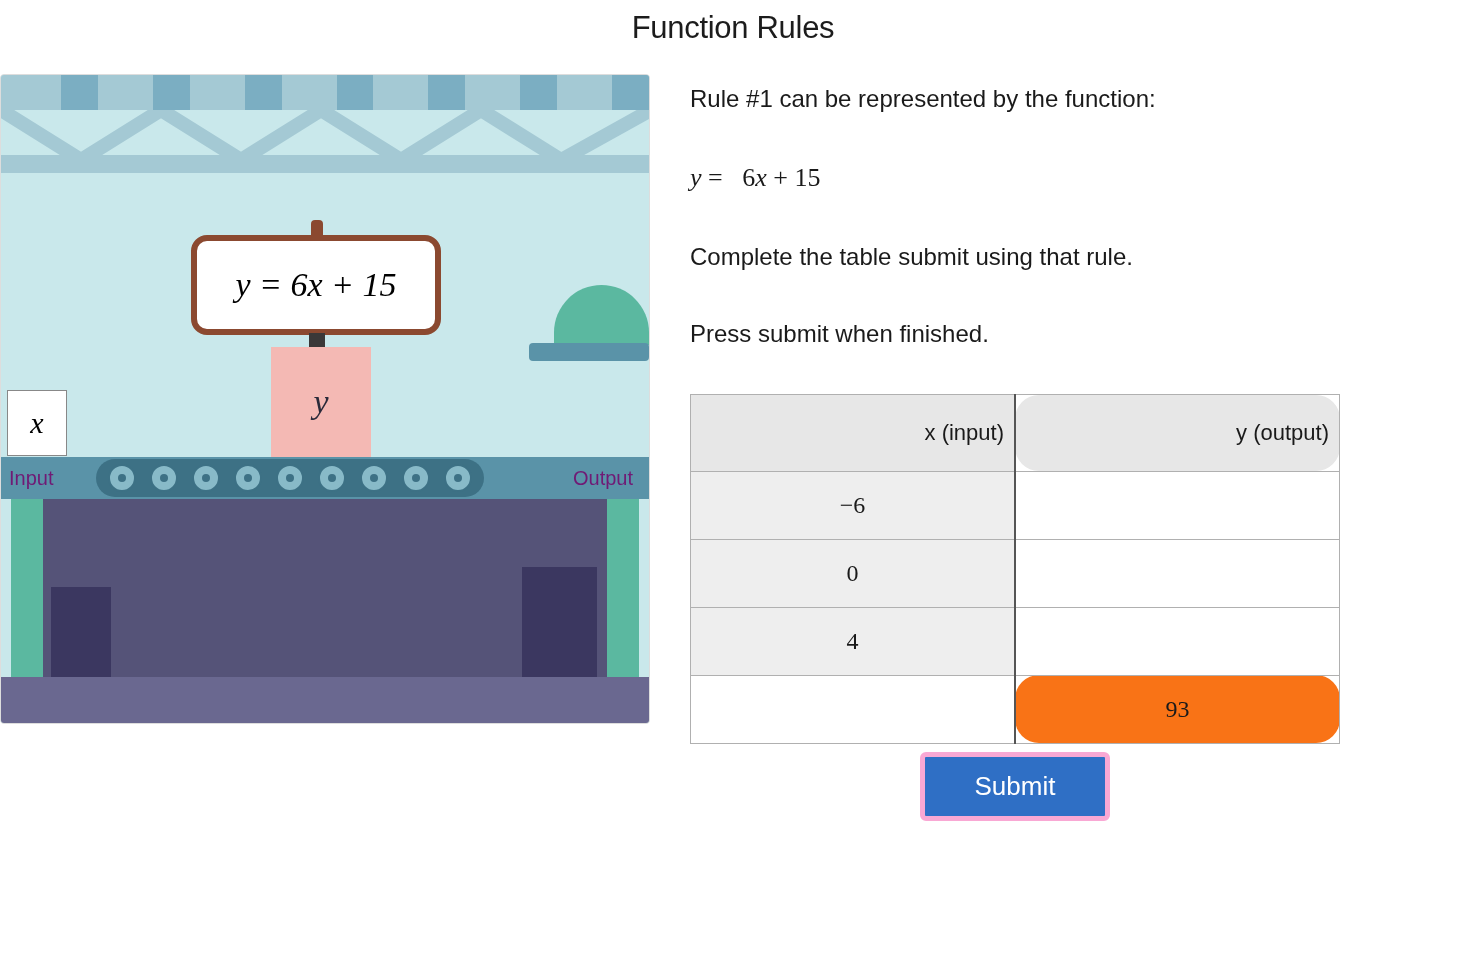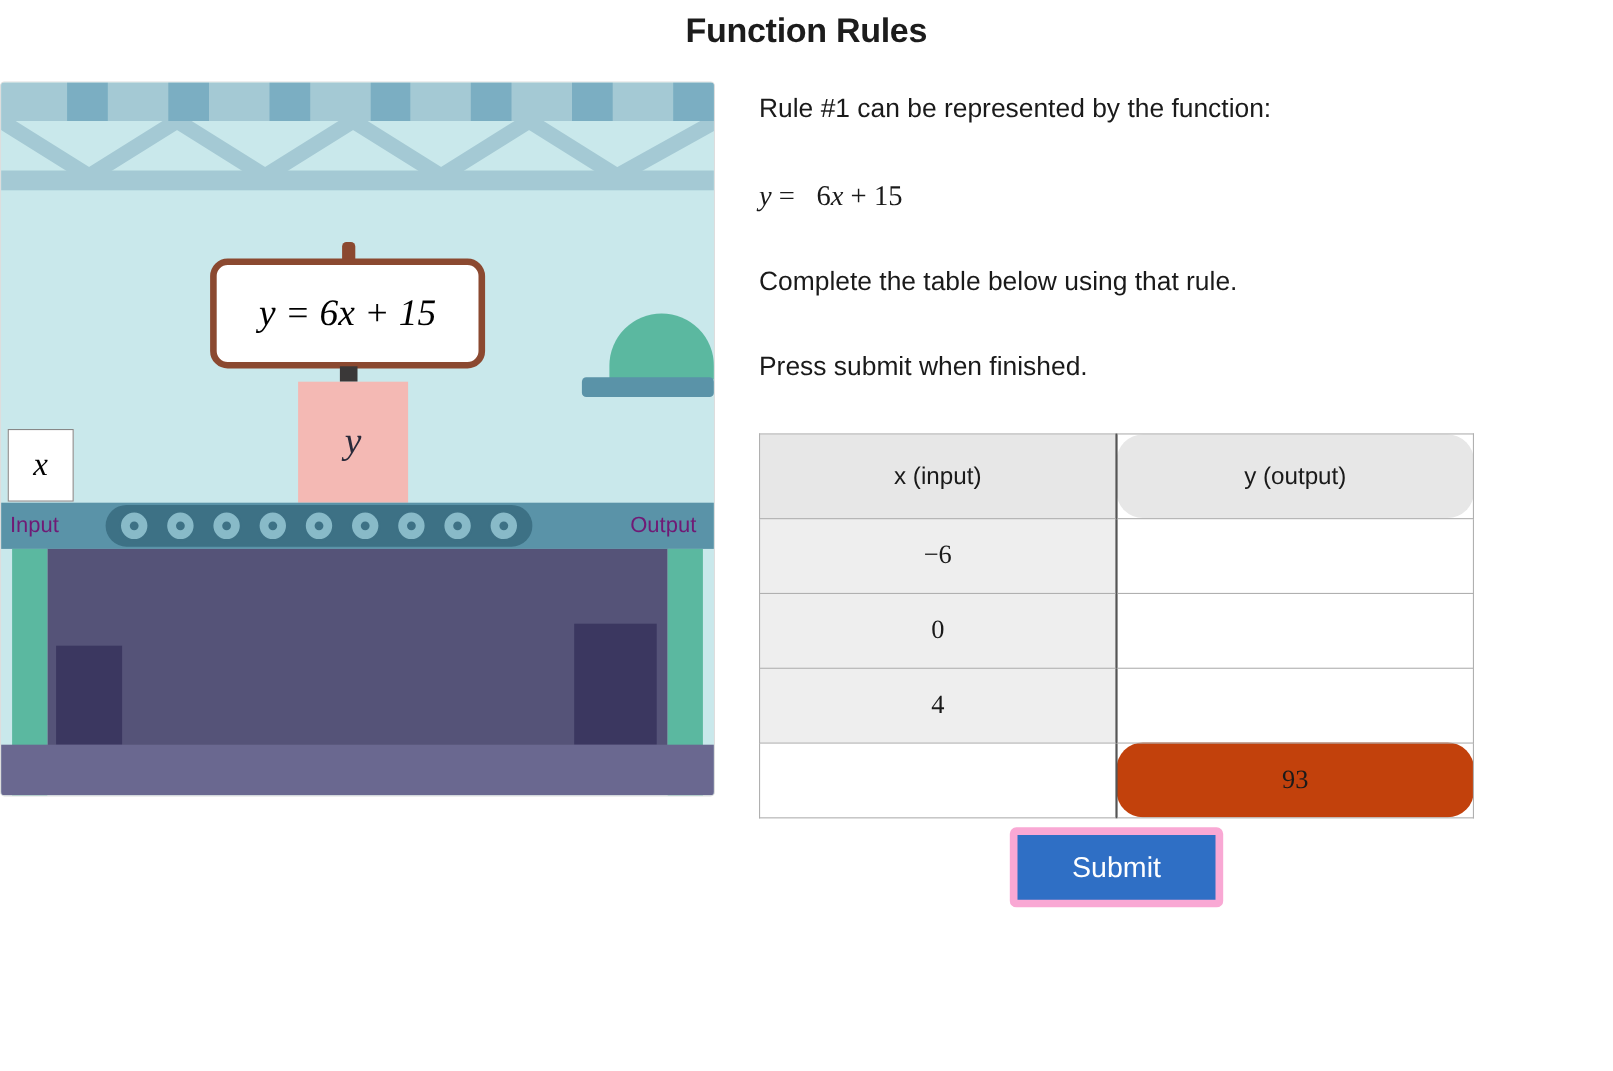--- a/index.html
+++ b/index.html
@@ -8,21 +8,21 @@
       background: #fff;
       padding: 10px 0 0 0;
     }
     .container {
       width: 1466px;
       margin: 0;
     }
     .page-title {
       text-align: center;
       font-size: 31px;
-      font-weight: 700;
+      font-weight: 400;
       color: #1c1c1c;
       margin-bottom: 28px;
       letter-spacing: -0.3px;
     }
     .content {
       display: flex;
       gap: 40px;
       align-items: flex-start;
     }
     
@@ -259,20 +259,21 @@
     
     table.fn {
       border-collapse: collapse;
       width: 650px;
       margin-top: 8px;
     }
     table.fn th, table.fn td {
       border: 1px solid #b0b0b0;
       font-size: 22px;
       font-weight: 400;
+      text-align: right;
     }
     table.fn th {
       background: #e7e7e7;
       padding: 22px 10px;
       font-weight: 500;
     }
     table.fn td {
       height: 68px;
       text-align: center;
       font-family: "Times New Roman", serif;
@@ -282,28 +283,28 @@
       width: 100%;
       height: 100%;
       border: none;
       background: transparent;
       text-align: center;
       font-family: "Times New Roman", serif;
       font-size: 24px;
       outline: none;
     }
     .given-x { background: #eee; }
-    .given-y { background: #c2410c; }
+    .given-y { background: #f97316; }
     .col-sep { border-left: 2px solid #555 !important; border-radius: 24px; }
 
     .submit-wrap { text-align: center; width: 650px; margin-top: 8px; }
     .submit-btn {
       background: #2f6fc5;
       color: #fff;
-      border: 7px solid #f9a8d4;
+      border: 5px solid #f9a8d4;
       border-radius: 6px;
       font-size: 26px;
       padding: 14px 50px;
       cursor: pointer;
     }
   </style>
 </head>
 <body>
 
 <div class="container">
@@ -369,21 +370,21 @@
 
     <div class="right">
       <p>Rule #1 can be represented by the function:</p>
       <div class="formula">
         <span class="ital">y</span>
         <span> </span><span>=</span>
         <span>&nbsp; </span><span>6</span><span class="ital">x</span>
         <span> </span><span>+</span>
         <span> </span><span>15</span>
       </div>
-      <p>Complete the table below using that rule.</p>
+      <p>Complete the table submit using that rule.</p>
       <p>Press submit when finished.</p>
 
       <table class="fn">
         <thead>
           <tr>
             <th>x (input)</th>
             <th class="col-sep">y (output)</th>
           </tr>
         </thead>
         <tbody id="fn-tbody">

